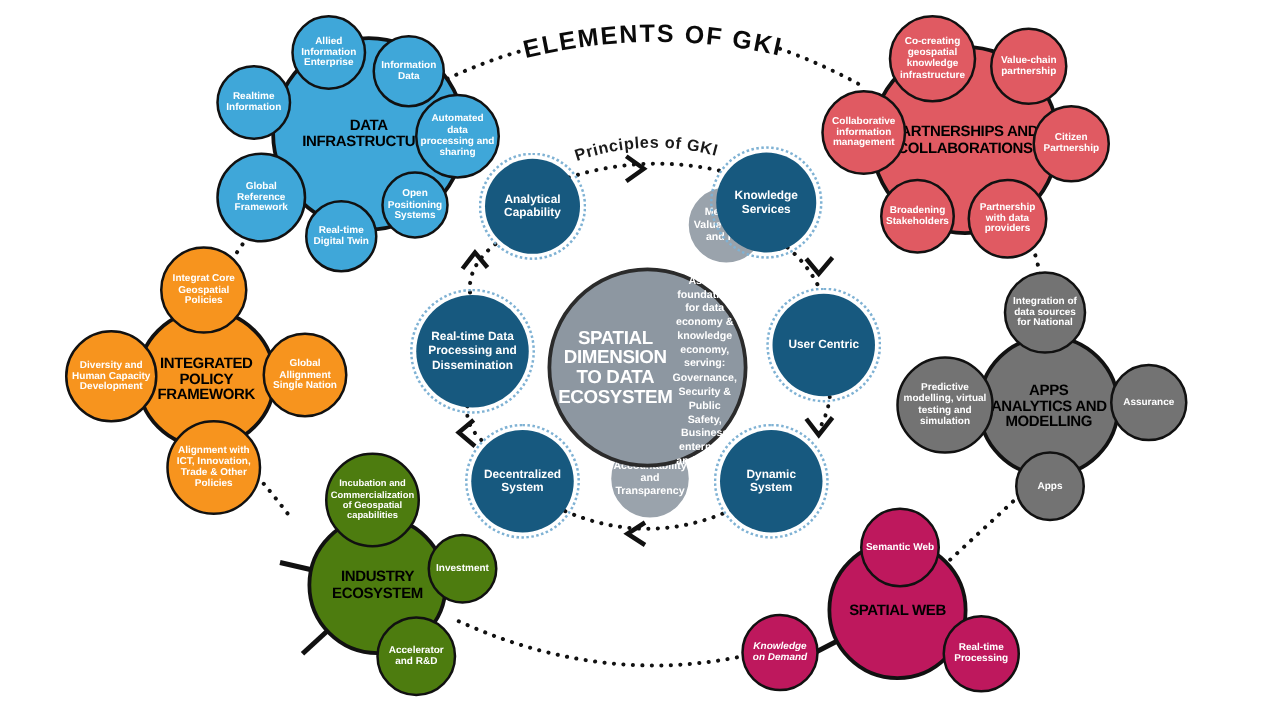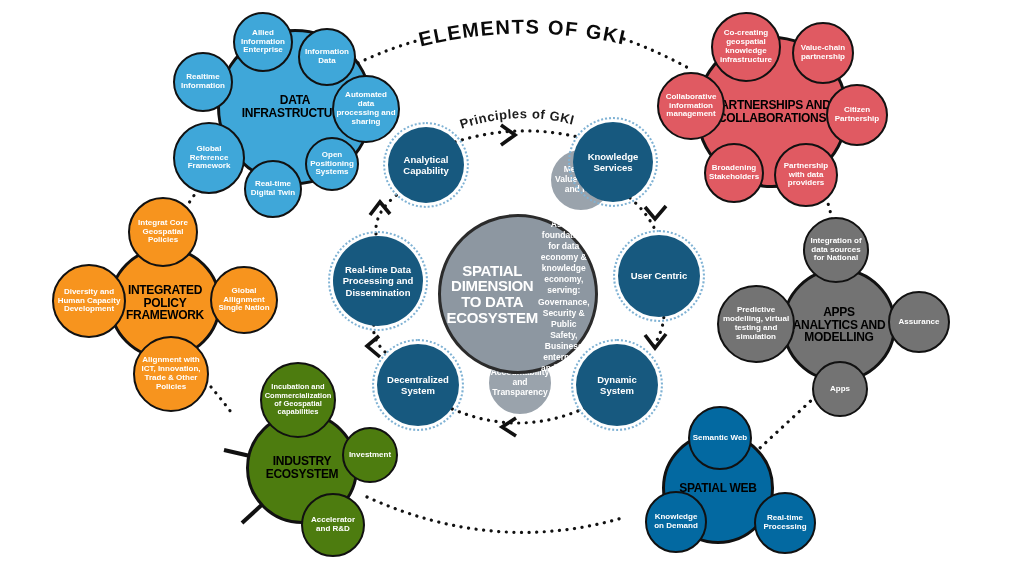--- a/index.html
+++ b/index.html
@@ -12,21 +12,21 @@
     position:absolute;border-radius:50%;display:flex;align-items:center;justify-content:center;
     text-align:center;box-sizing:border-box;color:#fff;font-weight:bold;padding:2px;
   }
   .sat{border:2px solid #111;font-size:8px;line-height:1.12;z-index:2;}
   .main{border:3px solid #111;color:#000;font-size:12px;line-height:1.05;letter-spacing:-0.3px;z-index:1;padding:0 7px;}
   .c-blue{background:#3FA7D9;}
   .c-red{background:#E05A62;}
   .c-orange{background:#F7941E;}
   .c-green{background:#737373;}
   .c-teal{background:#4d7c0f;}
-  .c-maroon{background:#0369a1;}
+  .c-maroon{background:#be185d;}
   .navy{
     background:#17597F;z-index:3;font-size:9.5px;line-height:1.18;padding:4px;
   }
   .navy::after{
     content:"";position:absolute;inset:-5px;border:2px dotted #7FB2D4;border-radius:50%;
   }
   .gray-sat{background:#9AA3AC;border:2px solid #fff;z-index:2;font-size:8.5px;line-height:1.15;}
   .center-big{
     background:#8D97A1;border:3px solid #2b2b2b;z-index:3;flex-direction:row;padding:10px;
   }
@@ -144,21 +144,21 @@
   <div class="circle sat c-green" style="left:888px;top:291px;width:62px;height:62px;">Assurance</div>
   <div class="circle sat c-green" style="left:812px;top:361px;width:56px;height:56px;">Apps</div>
 
   <div class="circle main c-teal" style="left:246px;top:412px;width:112px;height:112px;">INDUSTRY ECOSYSTEM</div>
   <div class="circle sat c-teal" style="left:260px;top:362px;width:76px;height:76px;font-size:7.5px;">Incubation and Commercialization of Geospatial capabilities</div>
   <div class="circle sat c-teal" style="left:342px;top:427px;width:56px;height:56px;">Investment</div>
   <div class="circle sat c-teal" style="left:301px;top:493px;width:64px;height:64px;">Accelerator and R&amp;D</div>
 
   <div class="circle main c-maroon" style="left:662px;top:432px;width:112px;height:112px;color:#000;">SPATIAL WEB</div>
   <div class="circle sat c-maroon" style="left:688px;top:406px;width:64px;height:64px;">Semantic Web</div>
-  <div class="circle sat c-maroon" style="left:645px;top:491px;width:62px;height:62px;">Knowledge on Demand</div>
+  <div class="circle sat c-maroon" style="left:593px;top:491px;width:62px;height:62px;font-style:italic;">Knowledge on Demand</div>
   <div class="circle sat c-maroon" style="left:754px;top:492px;width:62px;height:62px;">Real-time Processing</div>
 
   <div class="circle gray-sat" style="left:517px;top:148px;width:64px;height:64px;margin-left:32px;">Measure Value Impact and ROI</div>
   <div class="circle gray-sat" style="left:487px;top:350px;width:66px;height:66px;">Accountability and Transparency</div>
   <div class="circle center-big" style="left:438px;top:214px;width:160px;height:160px;">
     <div class="center-heading">SPATIAL DIMENSION TO DATA ECOSYSTEM</div>
     <div class="center-body">As the foundation for data economy &amp; knowledge economy, serving: Governance, Security &amp; Public Safety, Business enterprise and Citizen</div>
   </div>
 
   <div class="circle navy" style="left:388px;top:127px;width:76px;height:76px;">Analytical Capability</div>

